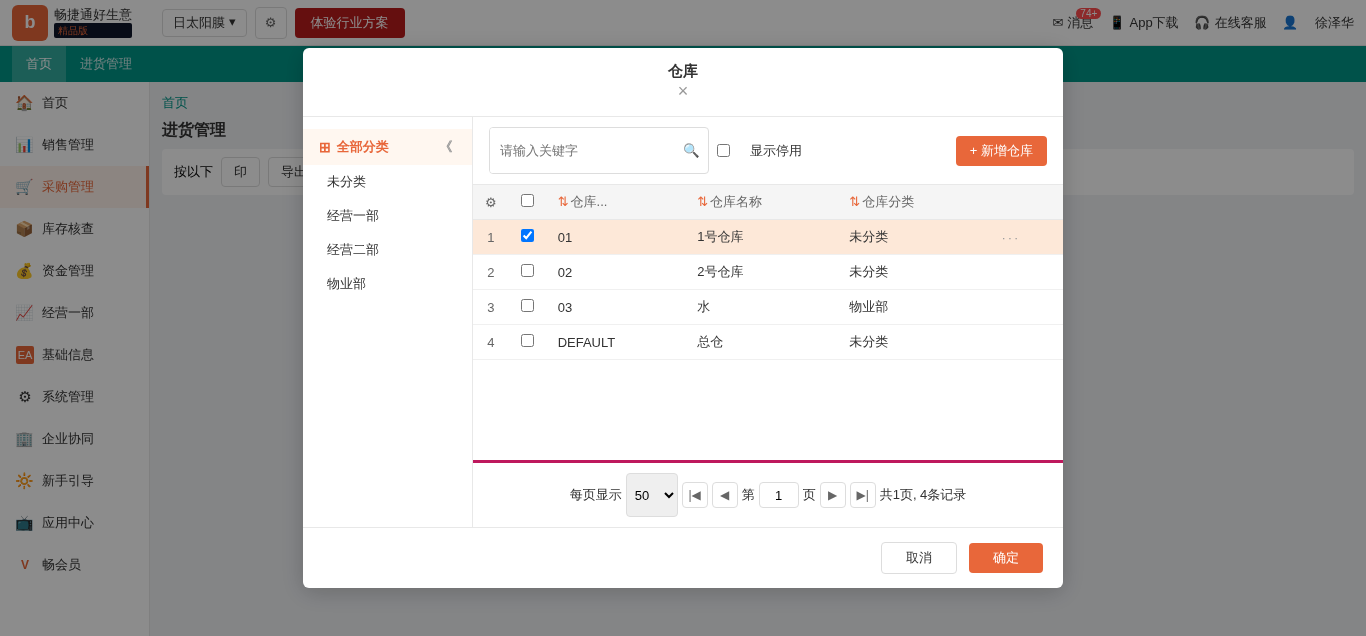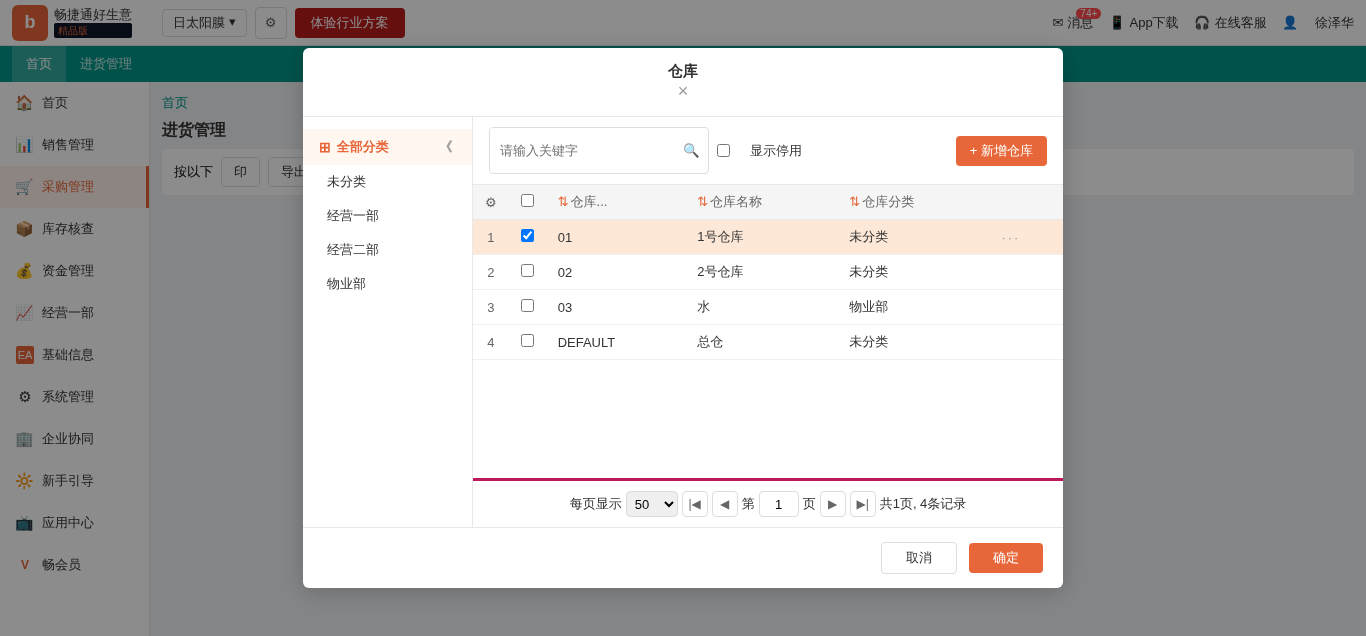--- a/index.html
+++ b/index.html
@@ -181,21 +181,21 @@
     .page-btn {
       width: 26px; height: 26px; border: 1px solid #ddd; background: #fff;
       border-radius: 4px; display: flex; align-items: center; justify-content: center;
       cursor: pointer; color: #666; font-size: 12px;
     }
     .page-input {
       width: 40px; height: 26px; border: 1px solid #ddd; border-radius: 4px;
       text-align: center; font-size: 13px;
     }
     .per-page-select {
-      height: 26px; border: 1px solid #ddd; border-radius: 4px;
+      height: 44px; border: 1px solid #ddd; border-radius: 4px;
       padding: 0 4px; font-size: 13px;
     }
 
     
     .modal-footer {
       display: flex; align-items: center; justify-content: flex-end;
       gap: 12px; padding: 14px 20px; border-top: 1px solid #e8e8e8;
     }
     .cancel-btn {
       padding: 6px 24px; border: 1px solid #ddd; background: #fff;

